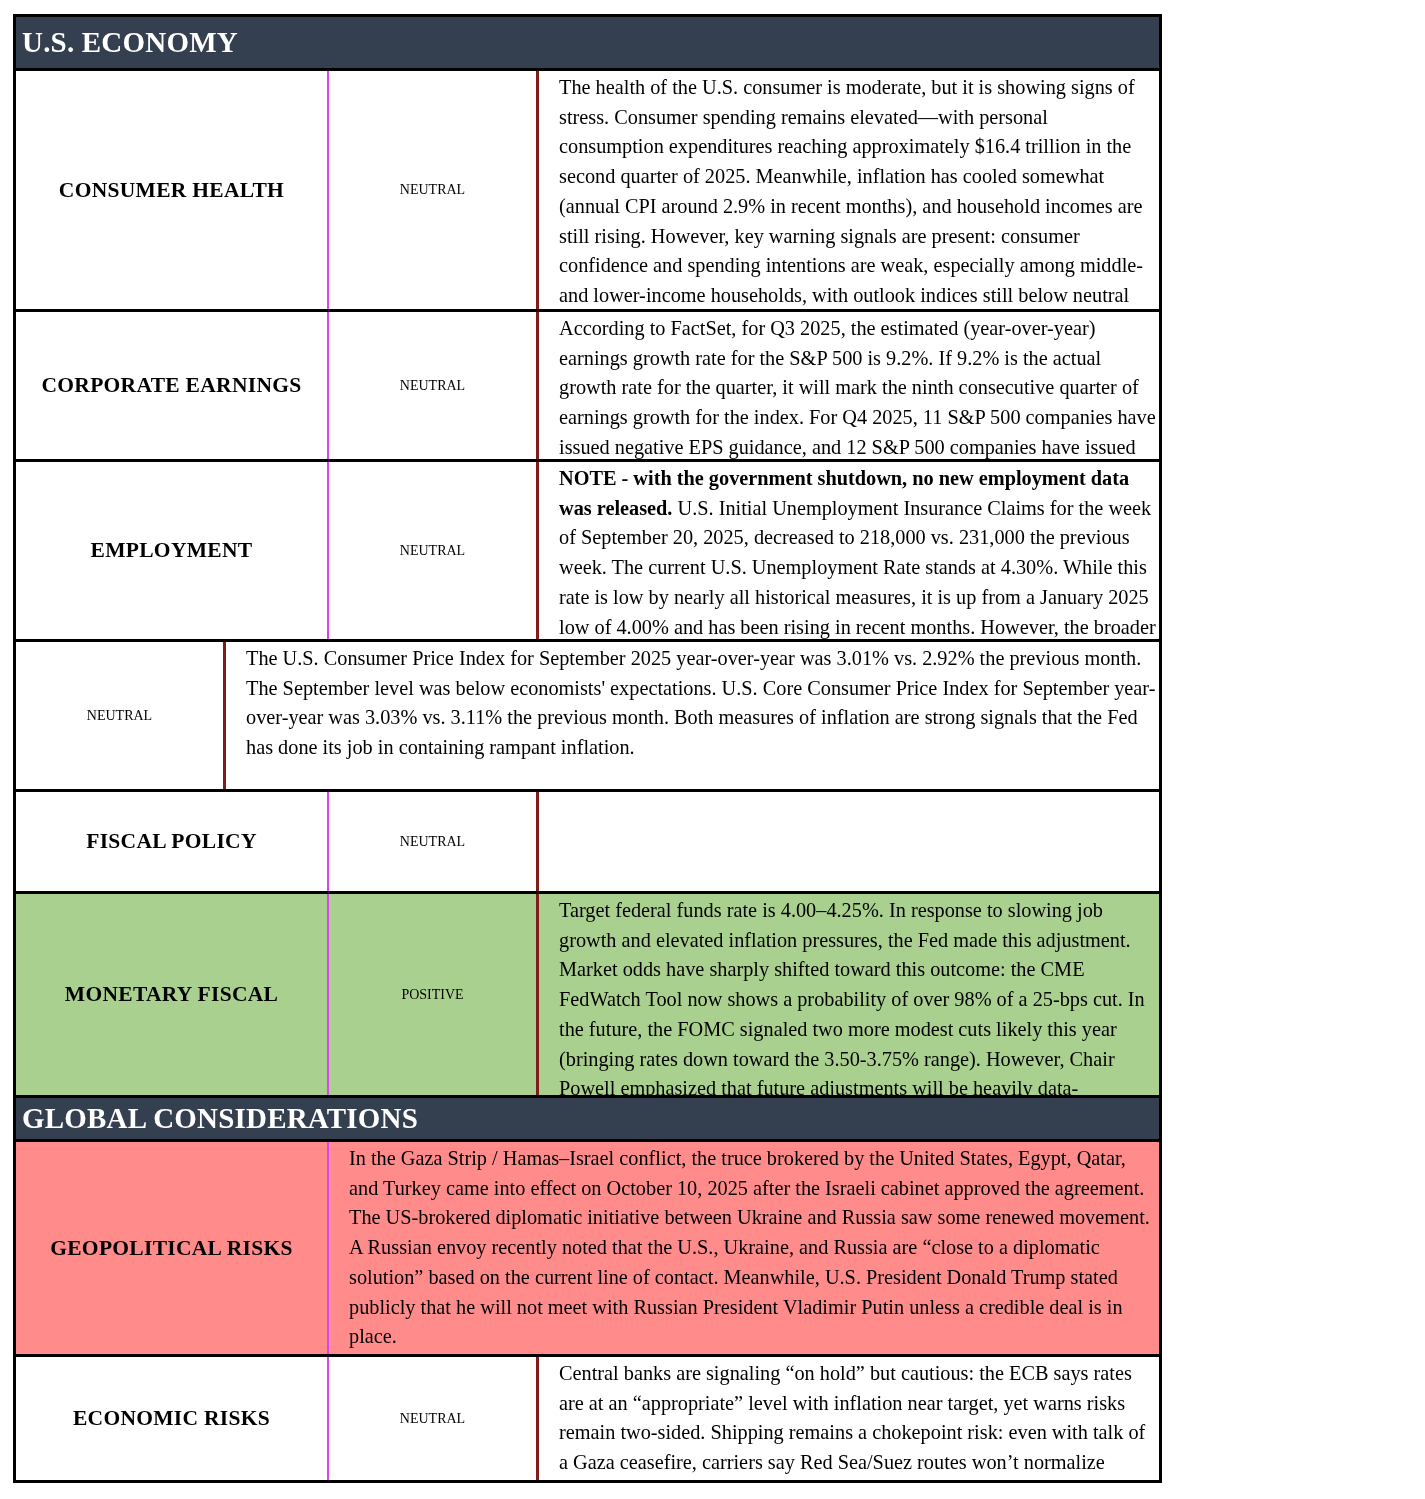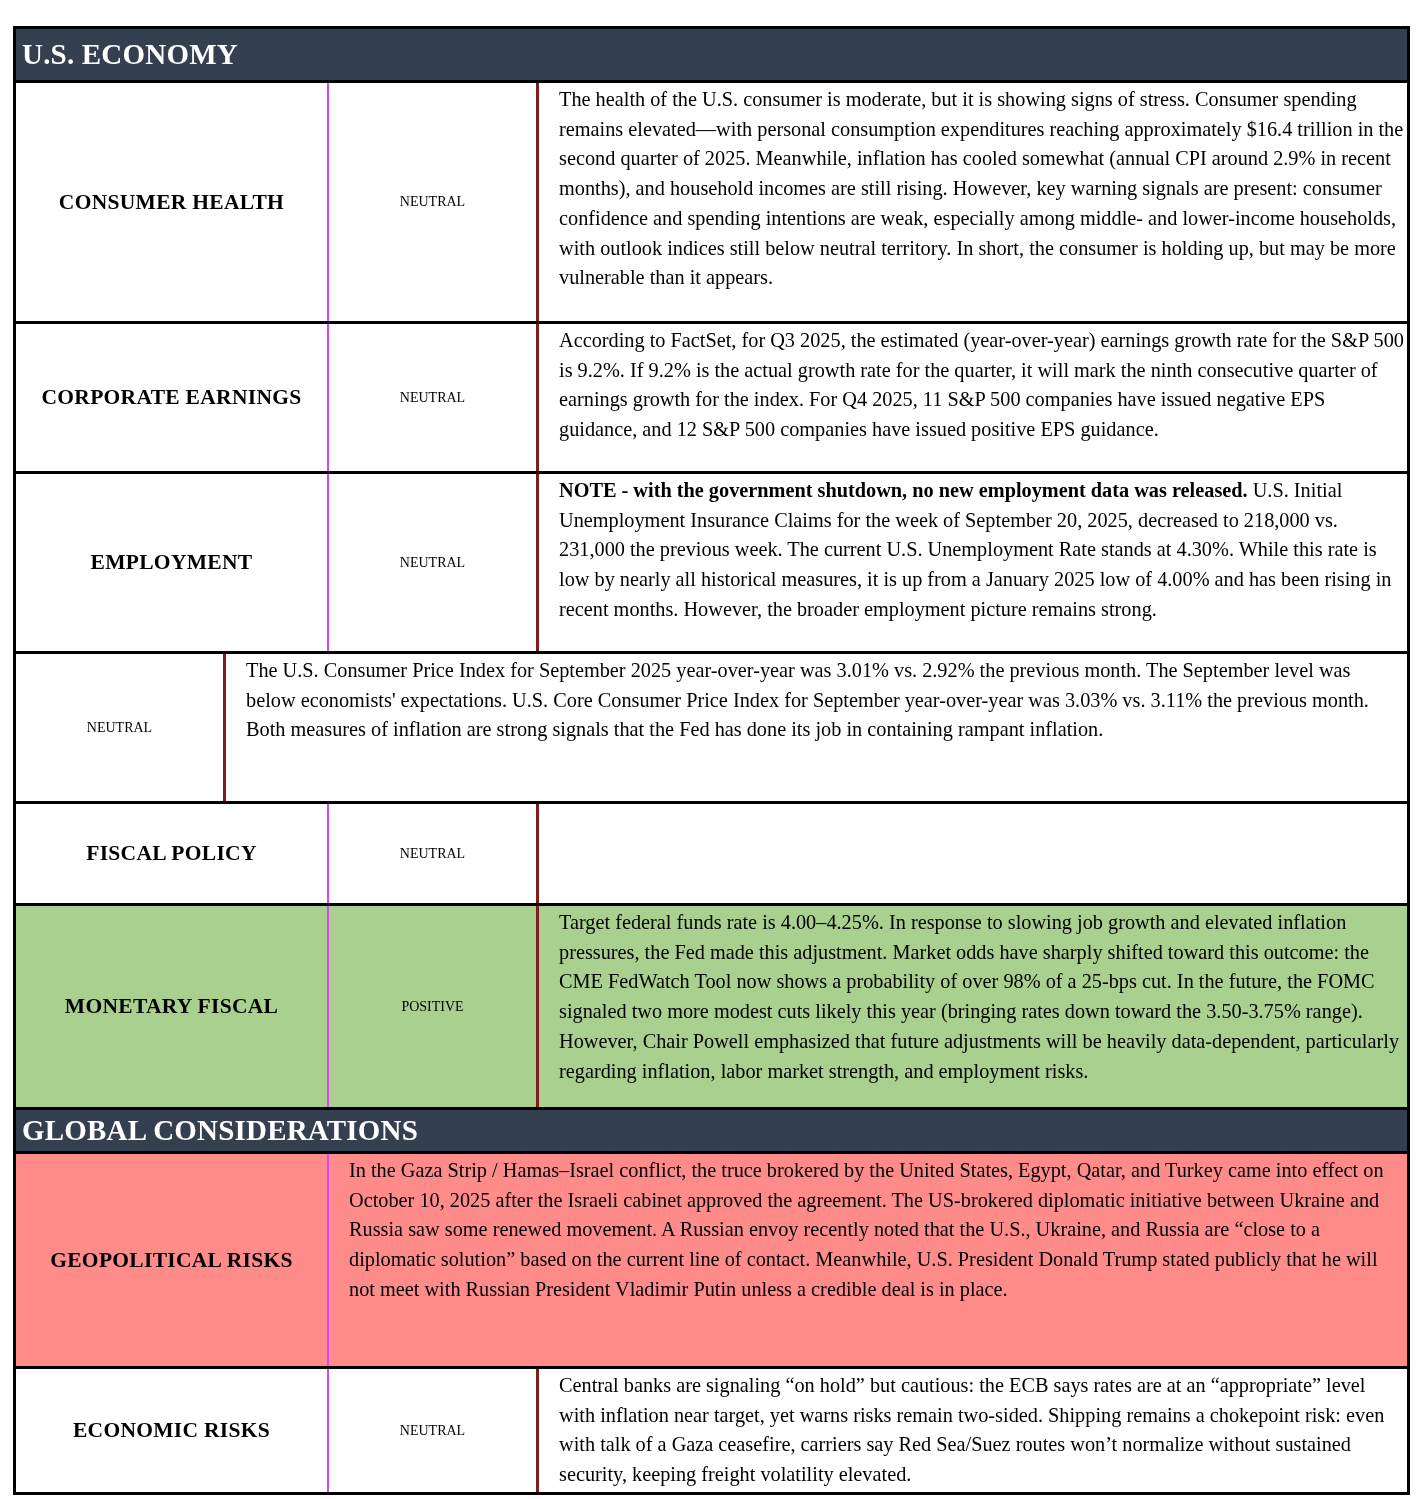--- a/index.html
+++ b/index.html
@@ -1,18 +1,18 @@
 <!DOCTYPE html>
 <html><head>
   <meta charset="utf-8">
   <style>
     html, body { margin: 0; padding: 0; background: #ffffff; }
     body { width: 1425px; height: 1499px; position: relative; overflow: hidden;
            font-family: "Liberation Serif", "DejaVu Serif", serif; color: #000; }
-    .sheet { position: absolute; left: 13px; top: 14px; width: 1397px; margin-top: 12px; }
+    .sheet { position: absolute; left: 13px; top: 14px; width: 1149px; }
     .section-header {
       background: #343f4f; color: #ffffff; font-weight: bold;
       font-size: 29px; letter-spacing: 0.2px;
       border: 3px solid #000; border-bottom: 3px solid #000;
       box-sizing: border-box; padding-left: 6px; display: flex; align-items: center;
     }
     .row { display: flex; box-sizing: border-box; border-left: 3px solid #000; border-right: 3px solid #000; border-bottom: 3px solid #000; }
     .cell-label { width: 313px; box-sizing: border-box; border-right: 2px solid #d946ef;
       display: flex; align-items: center; justify-content: center;
       font-weight: bold; font-size: 21.5px; letter-spacing: 0.3px; }

